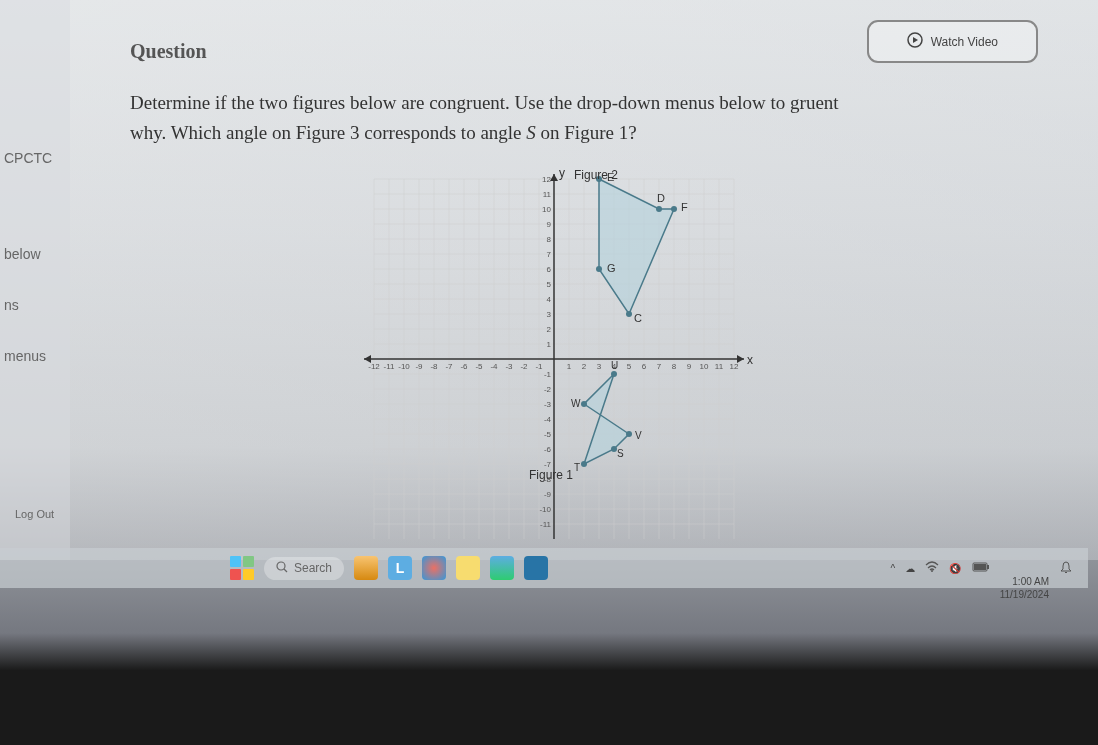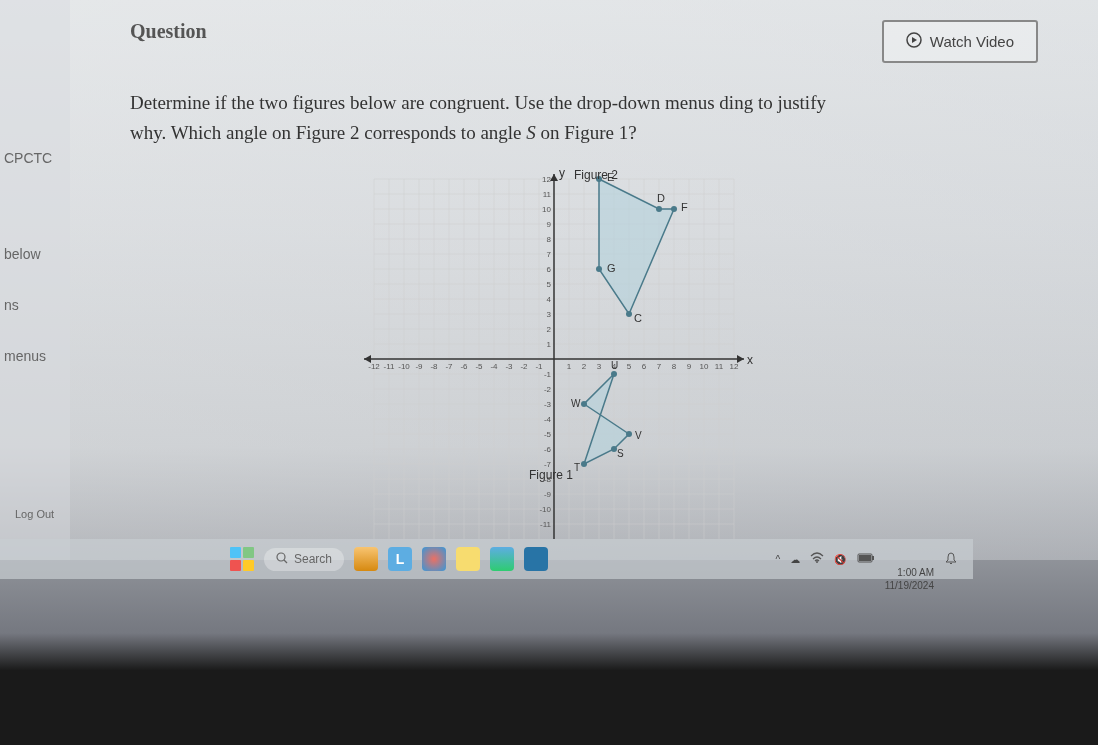--- a/index.html
+++ b/index.html
@@ -32,39 +32,39 @@
       left: 70px;
       top: 0;
       width: 1028px;
       height: 560px;
       background: linear-gradient(to bottom right, rgba(255,255,255,0.4), rgba(240,242,245,0.3));
       padding: 20px 60px;
     }
     .header-row {
       display: flex;
       justify-content: space-between;
-      align-items: flex-start;
+      align-items: flex-end;
       margin-bottom: 25px;
     }
     .question-label {
       font-size: 20px;
       color: #555;
       font-weight: bold;
     }
     .header-buttons {
       display: flex;
       gap: 15px;
     }
     .btn {
       border: 2px solid #888;
       background: rgba(255,255,255,0.3);
-      padding: 10px 22px;
-      font-size: 15px;
+      padding: 10px 38px;
+      font-size: 12px;
       color: #444;
-      border-radius: 3px;
+      border-radius: 11px;
       display: flex;
       align-items: center;
       gap: 8px;
       cursor: pointer;
       font-family: Arial, sans-serif;
     }
     .question-text {
       font-size: 19px;
       color: #333;
       line-height: 1.6;
@@ -72,23 +72,23 @@
     }
     .question-text .italic { font-style: italic; }
     .graph-container {
       width: 450px;
       height: 380px;
       margin: 0 auto;
       position: relative;
     }
     .taskbar {
       position: absolute;
-      bottom: 166px;
+      bottom: 157px;
       left: 0;
-      width: 973px;
+      width: 1088px;
       height: 40px;
       background: rgba(200,205,210,0.7);
       display: flex;
       align-items: center;
       padding: 0 180px 0 230px;
       gap: 10px;
       font-family: Arial, sans-serif;
     }
     .start-btn {
       width: 24px;
@@ -163,22 +163,22 @@
               <circle cx="8" cy="8" r="7" fill="none" stroke="#444" stroke-width="1.5"></circle>
               <path d="M6 5 L11 8 L6 11 Z" fill="#444"></path>
             </svg>
         </span>
         <span>Watch Video</span>
       </div>
     </div>
   </div>
 
   <div class="question-text">
-    <span>Determine if the two figures below are congruent. Use the drop-down menus ding to justify</span><br>
-    <span>why. Which angle on Figure 2 corresponds to angle </span><span class="italic">S</span><span> on Figure 1?</span>
+    <span>Determine if the two figures below are congruent. Use the drop-down menus below to gruent</span><br>
+    <span>why. Which angle on Figure 3 corresponds to angle </span><span class="italic">S</span><span> on Figure 1?</span>
   </div>
 
   <div class="graph-container">
     <svg width="450" height="380" viewBox="0 0 450 380">
 
       <g stroke="#ccc" stroke-width="0.5">
 
         <line x1="15" y1="10" x2="15" y2="370"></line>
           <line x1="30" y1="10" x2="30" y2="370"></line>
           <line x1="45" y1="10" x2="45" y2="370"></line>

